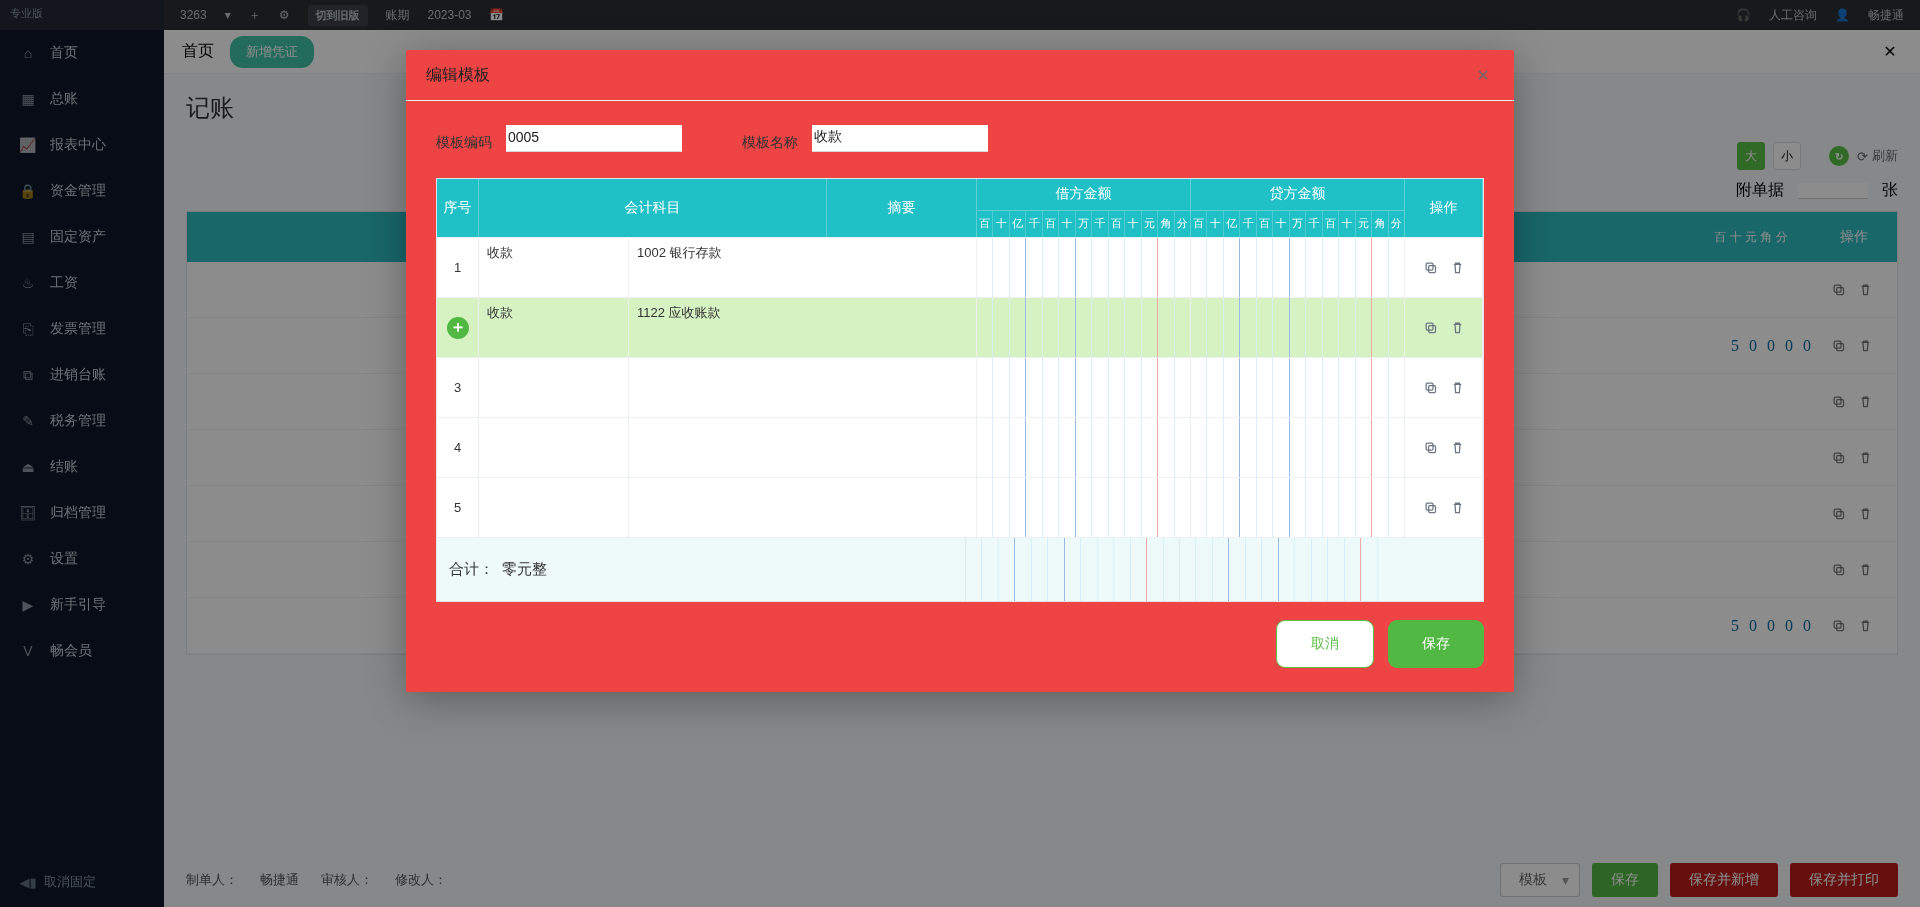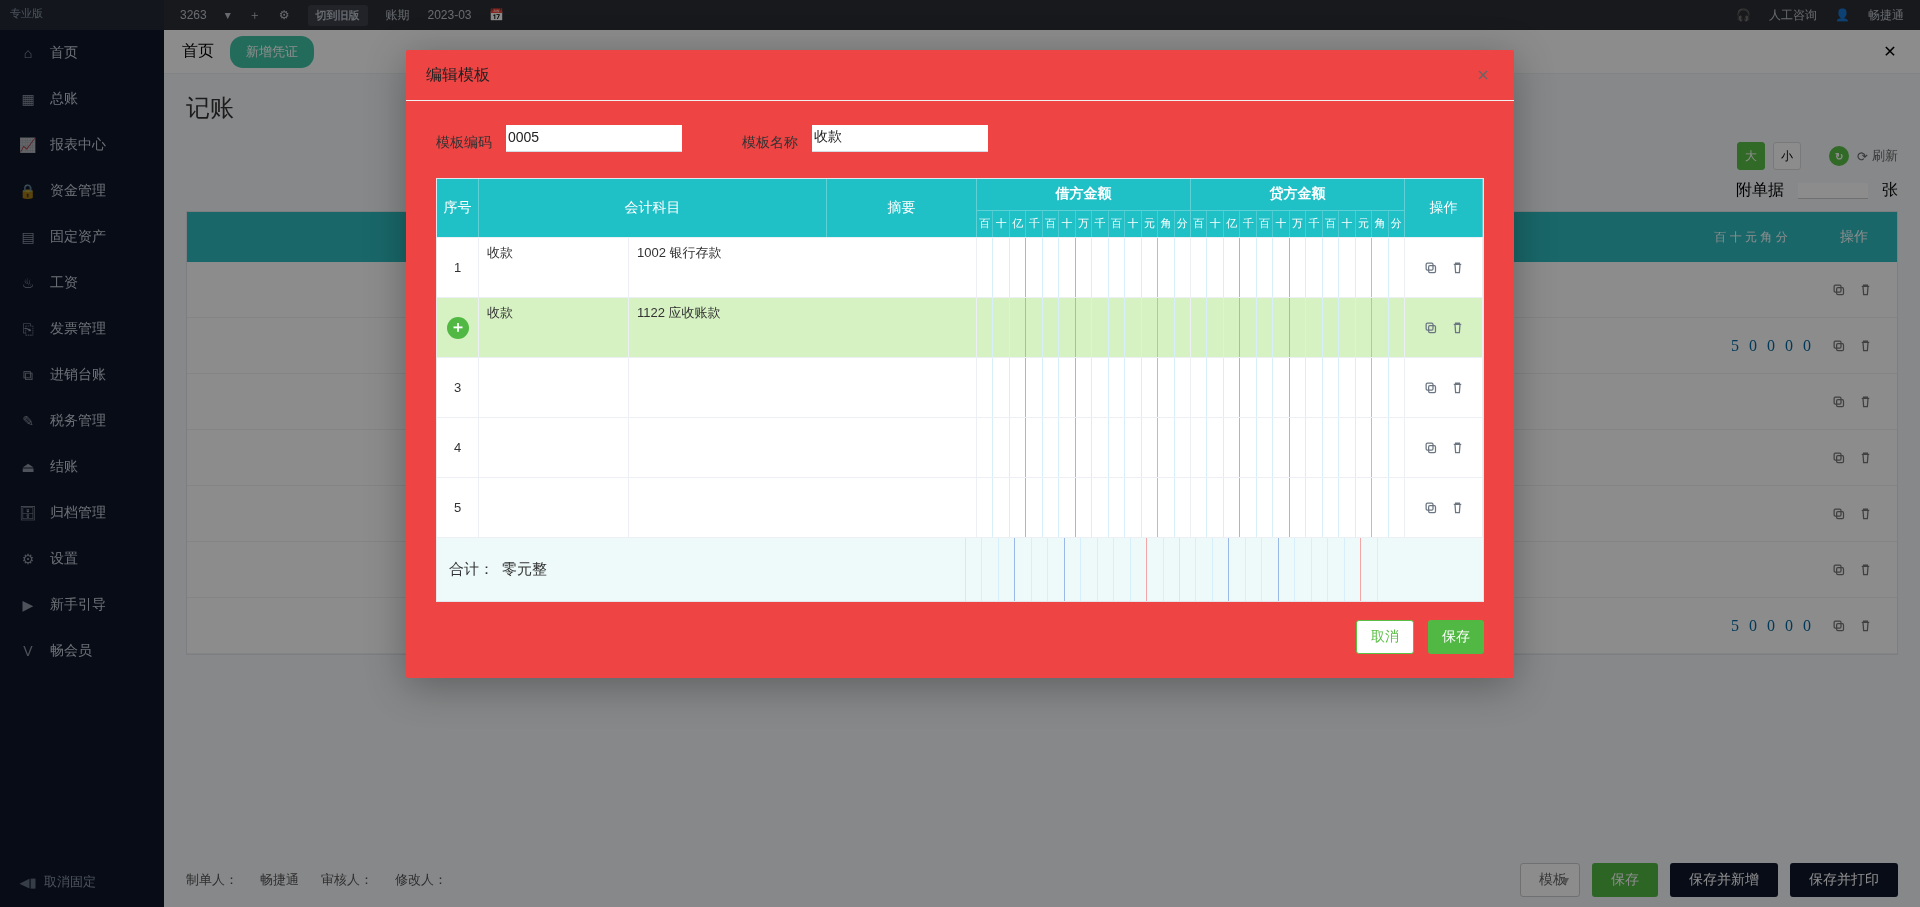--- a/index.html
+++ b/index.html
@@ -188,24 +188,24 @@
       font-size: 13px;
     }
     .bottom-bar .right { margin-left:auto; display:flex; gap:12px; }
     .bbtn {
       height: 34px; padding: 0 18px; border-radius: 3px;
       display: flex; align-items:center; justify-content:center;
       font-size: 14px; cursor:pointer;
       border:1px solid transparent;
     }
     .bbtn.outline { border-color:#ccc; color:#666; background:#fff; }
-    .bbtn.outline.sel { padding-right:12px; position:relative; }
+    .bbtn.outline.sel { padding-right:32px; position:relative; }
     .bbtn.outline.sel::after { content:"▾"; position:absolute; right:10px; color:#999; }
     .bbtn.green { background:#52b844; color:#fff; }
-    .bbtn.green2 { background:#0f172a; color:#fff;font-family:Liberation Mono, monospace; }
+    .bbtn.green2 { background:#b91c1c; color:#fff;font-family:Liberation Mono, monospace; }
 
     
     .overlay {
       position: absolute;
       inset: 0;
       background: rgba(0,0,0,0.45);
       z-index: 10;
     }
     .modal {
       position: absolute;
@@ -277,21 +277,21 @@
     .col-debit { width: 214px; flex-direction: column; }
     .col-credit { width: 214px; flex-direction: column; }
     .col-ops  { width: 78px; }
     .mt-head-one { height: 58px; }
     .span-group {
       display: flex; flex-direction: column; width: 100%; height: 58px;
     }
     .span-title {
       height: 36px; display:flex; align-items:center; justify-content:center;
       border-bottom: 1px solid rgba(255,255,255,0.28);
-      font-weight: 700;
+      font-weight: 400;
     }
     .span-units {
       height: 30px; display:flex;
     }
     .unit {
       flex: 1; display:flex; align-items:center; justify-content:center;
       font-size: 11px;
       border-right: 1px solid rgba(255,255,255,0.2);
     }
     .unit:last-child { border-right: none; }
@@ -355,21 +355,21 @@
     .mt-total .col-debit-body, .mt-total .col-credit-body {
       width: 214px; border-left: 1px solid #e0e5ea;
     }
     .mt-total .blank-ops { width:78px; }
 
     .modal-footer {
       display:flex; justify-content:flex-end; gap:14px;
       padding: 18px 30px 24px;
     }
     .mbtn {
-      height: 34px; padding: 0 14px; border-radius: 3px;
+      height: 48px; padding: 0 34px; border-radius: 9px;
       display: flex; align-items:center; justify-content:center;
       font-size: 14px; cursor:pointer;
     }
     .mbtn.cancel {
       border: 1px solid #59bf45; color:#59bf45; background:#fff;
     }
     .mbtn.save {
       background:#52b844; color:#fff;
     }
   </style>

